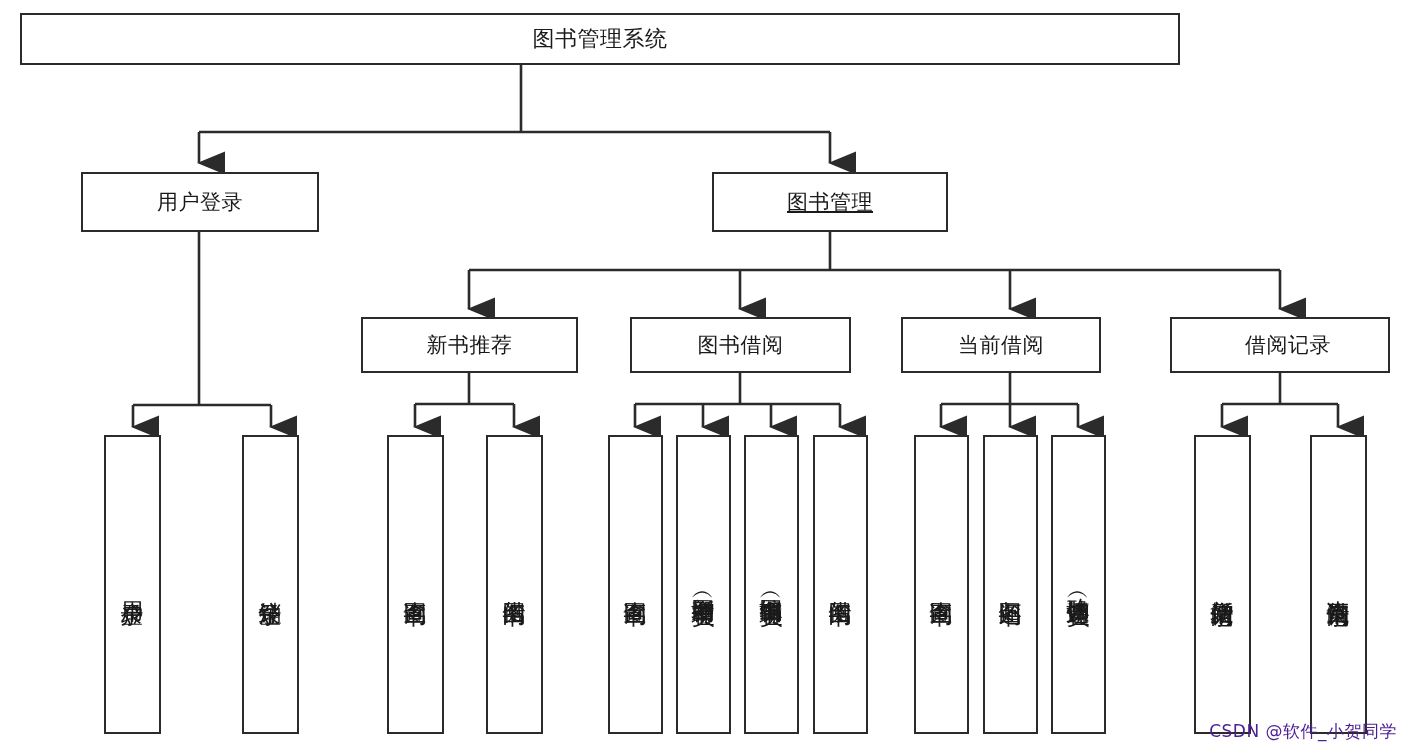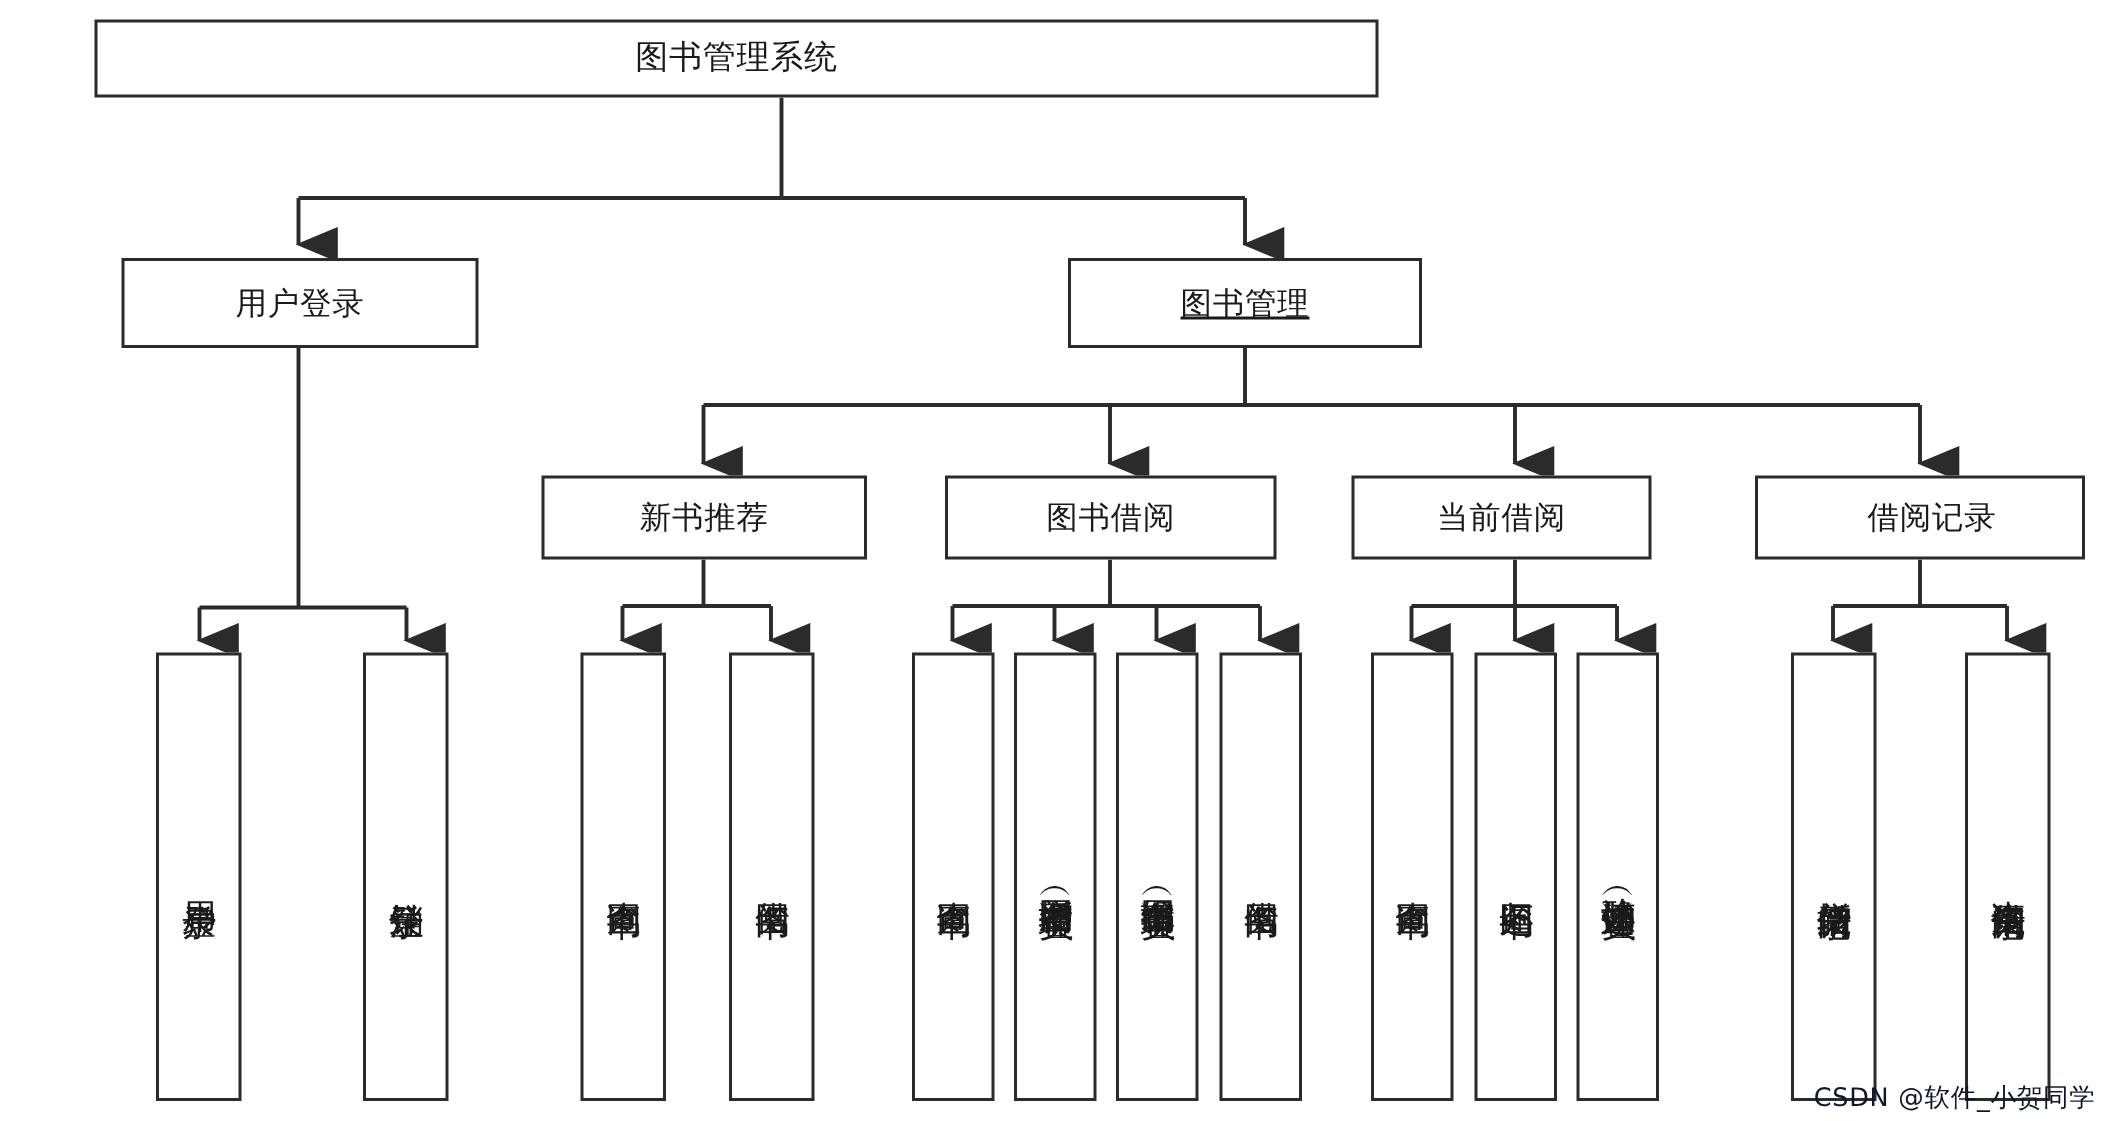--- a/index.html
+++ b/index.html
@@ -63,21 +63,21 @@
     line-height: 1.05;
     letter-spacing: 1px;
     max-height: 284px;
     white-space: nowrap;
   }
   .watermark {
     position: absolute;
     right: 8px;
     bottom: 4px;
     font-size: 17px;
-    color: #0f172a;
+    color: #4c1d95;
     z-index: 5;
     white-space: nowrap;
     letter-spacing: 0.5px;
   }
 </style>
 </head>
 <body>
 
 <div id="canvas">
 
@@ -125,21 +125,21 @@
       <path d="M 1010 404 L 1010 427" marker-end="url(#arrow)"></path>
       <path d="M 1078 404 L 1078 427" marker-end="url(#arrow)"></path>
 
       <path d="M 1280 373 L 1280 404"></path>
       <path d="M 1222 404 L 1338 404"></path>
       <path d="M 1222 404 L 1222 427" marker-end="url(#arrow)"></path>
       <path d="M 1338 404 L 1338 427" marker-end="url(#arrow)"></path>
     </g>
   </svg>
 
-  <div class="node horiz root" style="left:20px; top:13px; width:856px; height:52px;margin-left:43px;">
+  <div class="node horiz root" style="left:20px; top:13px; width:1160px; height:52px;">
     <span class="label">图书管理系统</span>
   </div>
 
   <div class="node horiz" style="left:81px; top:172px; width:238px; height:60px;">
     <span class="label">用户登录</span>
   </div>
   <div class="node horiz" style="left:712px; top:172px; width:236px; height:60px;text-decoration:underline;">
     <span class="label">图书管理</span>
   </div>
 

